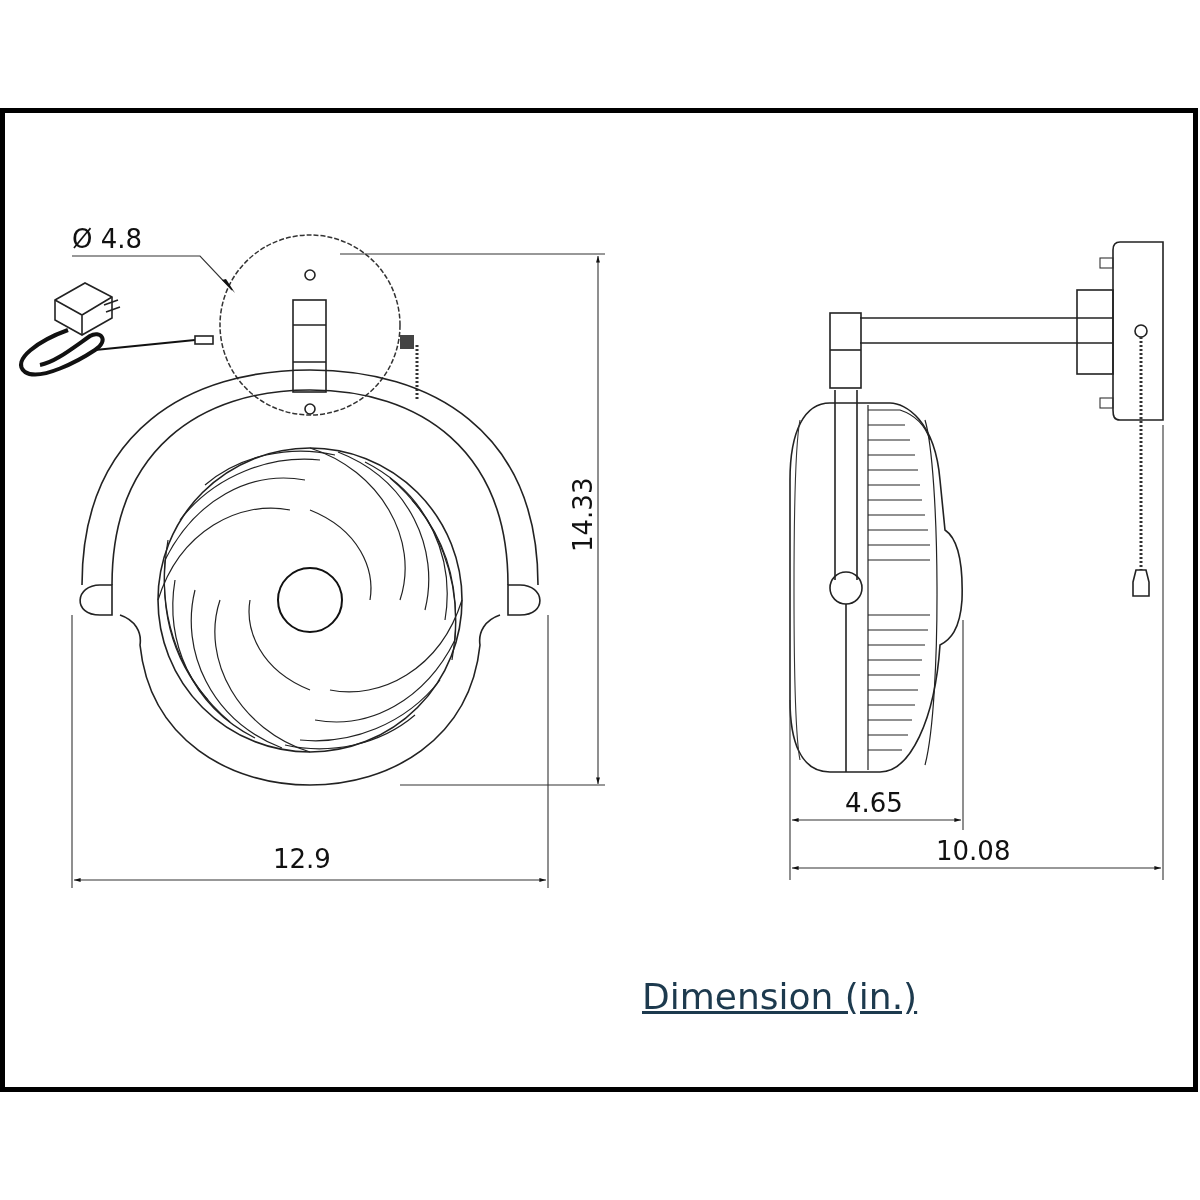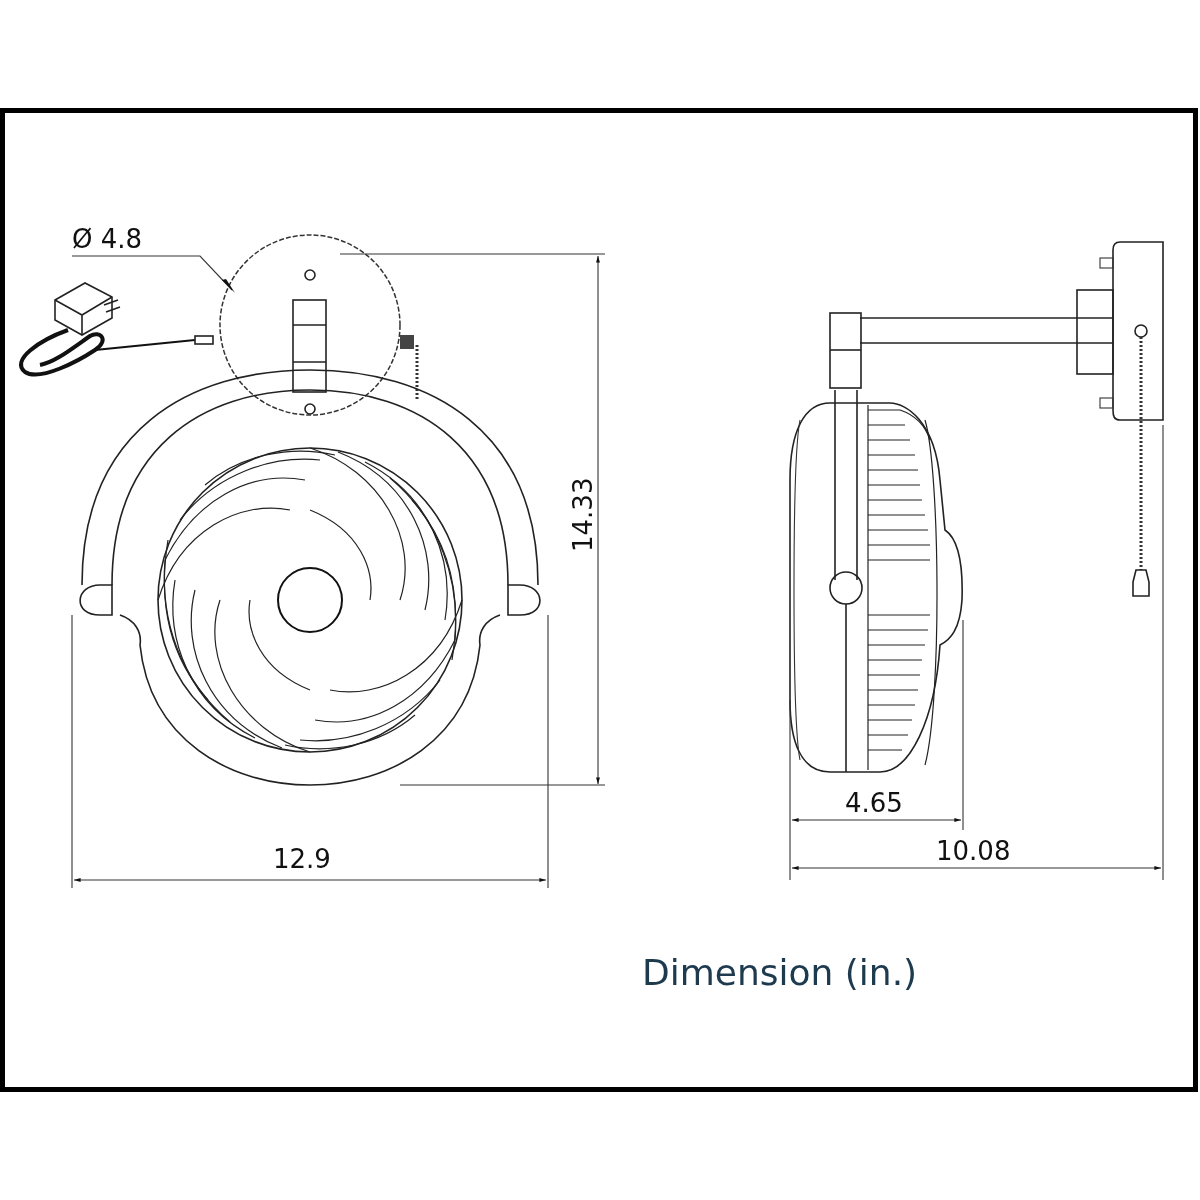--- a/index.html
+++ b/index.html
@@ -4,23 +4,24 @@
 <style>
   html, body { margin: 0; padding: 0; background: #ffffff; }
   body { width: 1200px; height: 1200px; position: relative; overflow: hidden; }
   .frame {
     position: absolute; left: 0; top: 108px; width: 1188px; height: 974px;
     border: 5px solid #000000; box-sizing: content-box;
   }
   svg { position: absolute; left: 0; top: 0; }
   .dim-text { font-family: "DejaVu Sans", sans-serif; font-size: 26px; fill: #111111; }
   .caption {
-    position: absolute; left: 642px; top: 952px;
+    position: absolute; left: 642px; top: 976px;
     font-family: "DejaVu Sans", sans-serif; font-size: 36px; color: #1d3a4e;
     letter-spacing: 0px;
+    text-decoration: underline;
   }
   .ln { stroke: #222; stroke-width: 1.6; fill: none; }
   .thin { stroke: #333; stroke-width: 1.1; fill: none; }
   .grill { stroke: #222; stroke-width: 1.2; fill: none; }
 </style>
 </head>
 <body>
 
 <div class="frame"></div>
 

